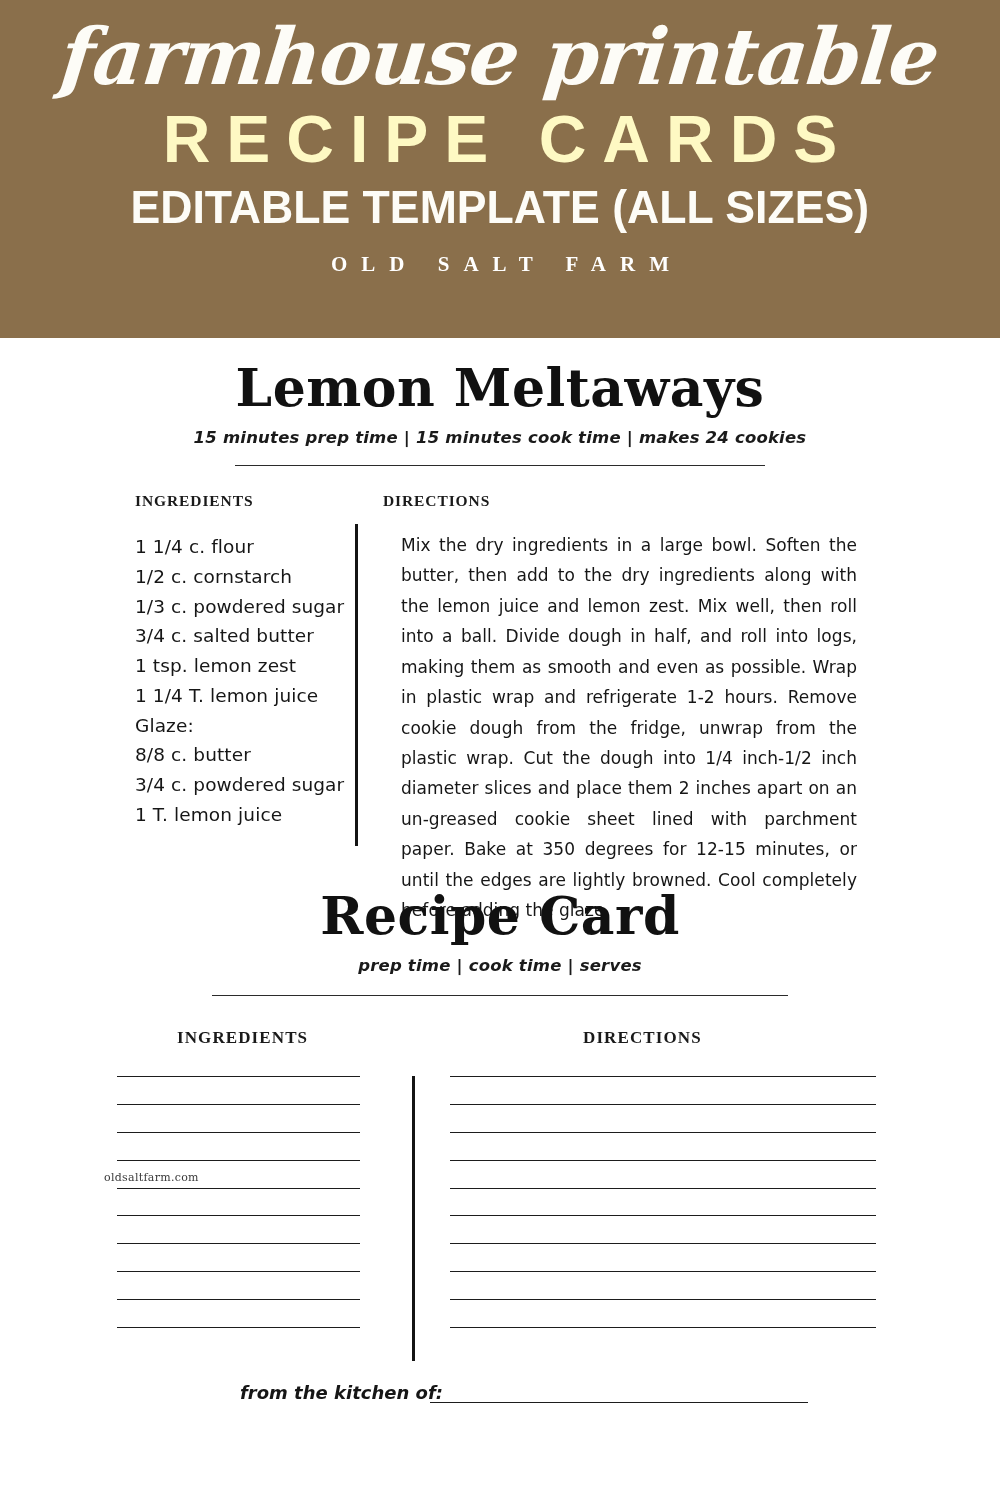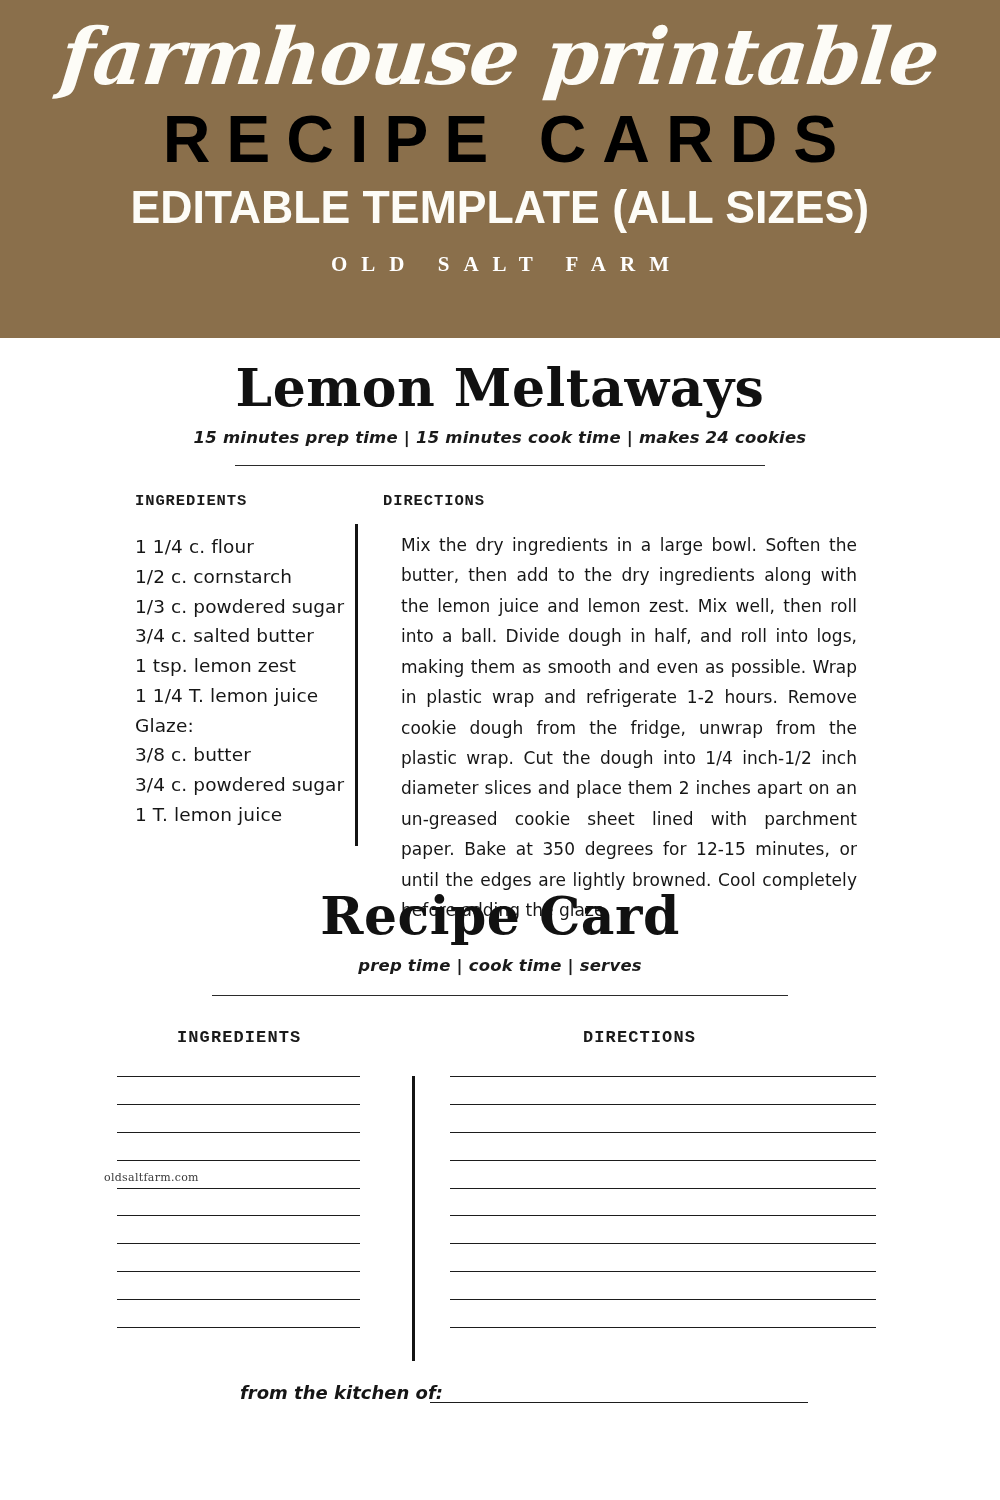--- a/index.html
+++ b/index.html
@@ -37,21 +37,21 @@
     line-height: 1.0;
     letter-spacing: -1px;
     white-space: nowrap;
     transform: skewX(-6deg);
     text-align: center;
     margin: 0;
   }
   .banner-main {
     font-family: "Liberation Sans", sans-serif;
     font-weight: bold;
-    color: #000000;
+    color: #fef9c3;
     font-size: 66px;
     letter-spacing: 16px;
     line-height: 1.0;
     margin-top: 10px;
     white-space: nowrap;
     padding-left: 16px;
   }
   .banner-sub {
     font-family: "Liberation Sans", sans-serif;
     font-weight: bold;
@@ -98,21 +98,21 @@
     text-align: center;
     letter-spacing: 0.2px;
   }
   .card-rule {
     height: 0;
     border-top: 1.6px solid #2b2b2b;
     margin: 0 auto;
   }
 
   .col-head {
-    font-family: Liberation Mono, monospace;
+    font-family: Liberation Serif, serif;
     font-weight: bold;
     font-size: 15.5px;
     letter-spacing: 0.9px;
     color: #1a1a1a;
   }
 
   
   #filled-card {
     padding-top: 24px;
   }
@@ -262,21 +262,21 @@
     <div class="filled-ing">
       <span class="col-head">INGREDIENTS</span>
       <ul class="ing-list" id="ing-list">
           <li>1 1/4 c. flour</li>
           <li>1/2 c. cornstarch</li>
           <li>1/3 c. powdered sugar</li>
           <li>3/4 c. salted butter</li>
           <li>1 tsp. lemon zest</li>
           <li>1 1/4 T. lemon juice</li>
           <li>Glaze:</li>
-          <li>3/8 c. butter</li>
+          <li>8/8 c. butter</li>
           <li>3/4 c. powdered sugar</li>
           <li>1 T. lemon juice</li>
         </ul>
     </div>
 
     <div class="filled-dir">
       <span class="col-head">DIRECTIONS</span>
       <p class="dir-text">Mix the dry ingredients in a large bowl. Soften the butter, then add to the dry ingredients along with the lemon juice and lemon zest. Mix well, then roll into a ball. Divide dough in half, and roll into logs, making them as smooth and even as possible. Wrap in plastic wrap and refrigerate 1-2 hours. Remove cookie dough from the fridge, unwrap from the plastic wrap. Cut the dough into 1/4 inch-1/2 inch diameter slices and place them 2 inches apart on an un-greased cookie sheet lined with parchment paper. Bake at 350 degrees for 12-15 minutes, or until the edges are lightly browned. Cool completely before adding the glaze.</p>
     </div>
   </div>

